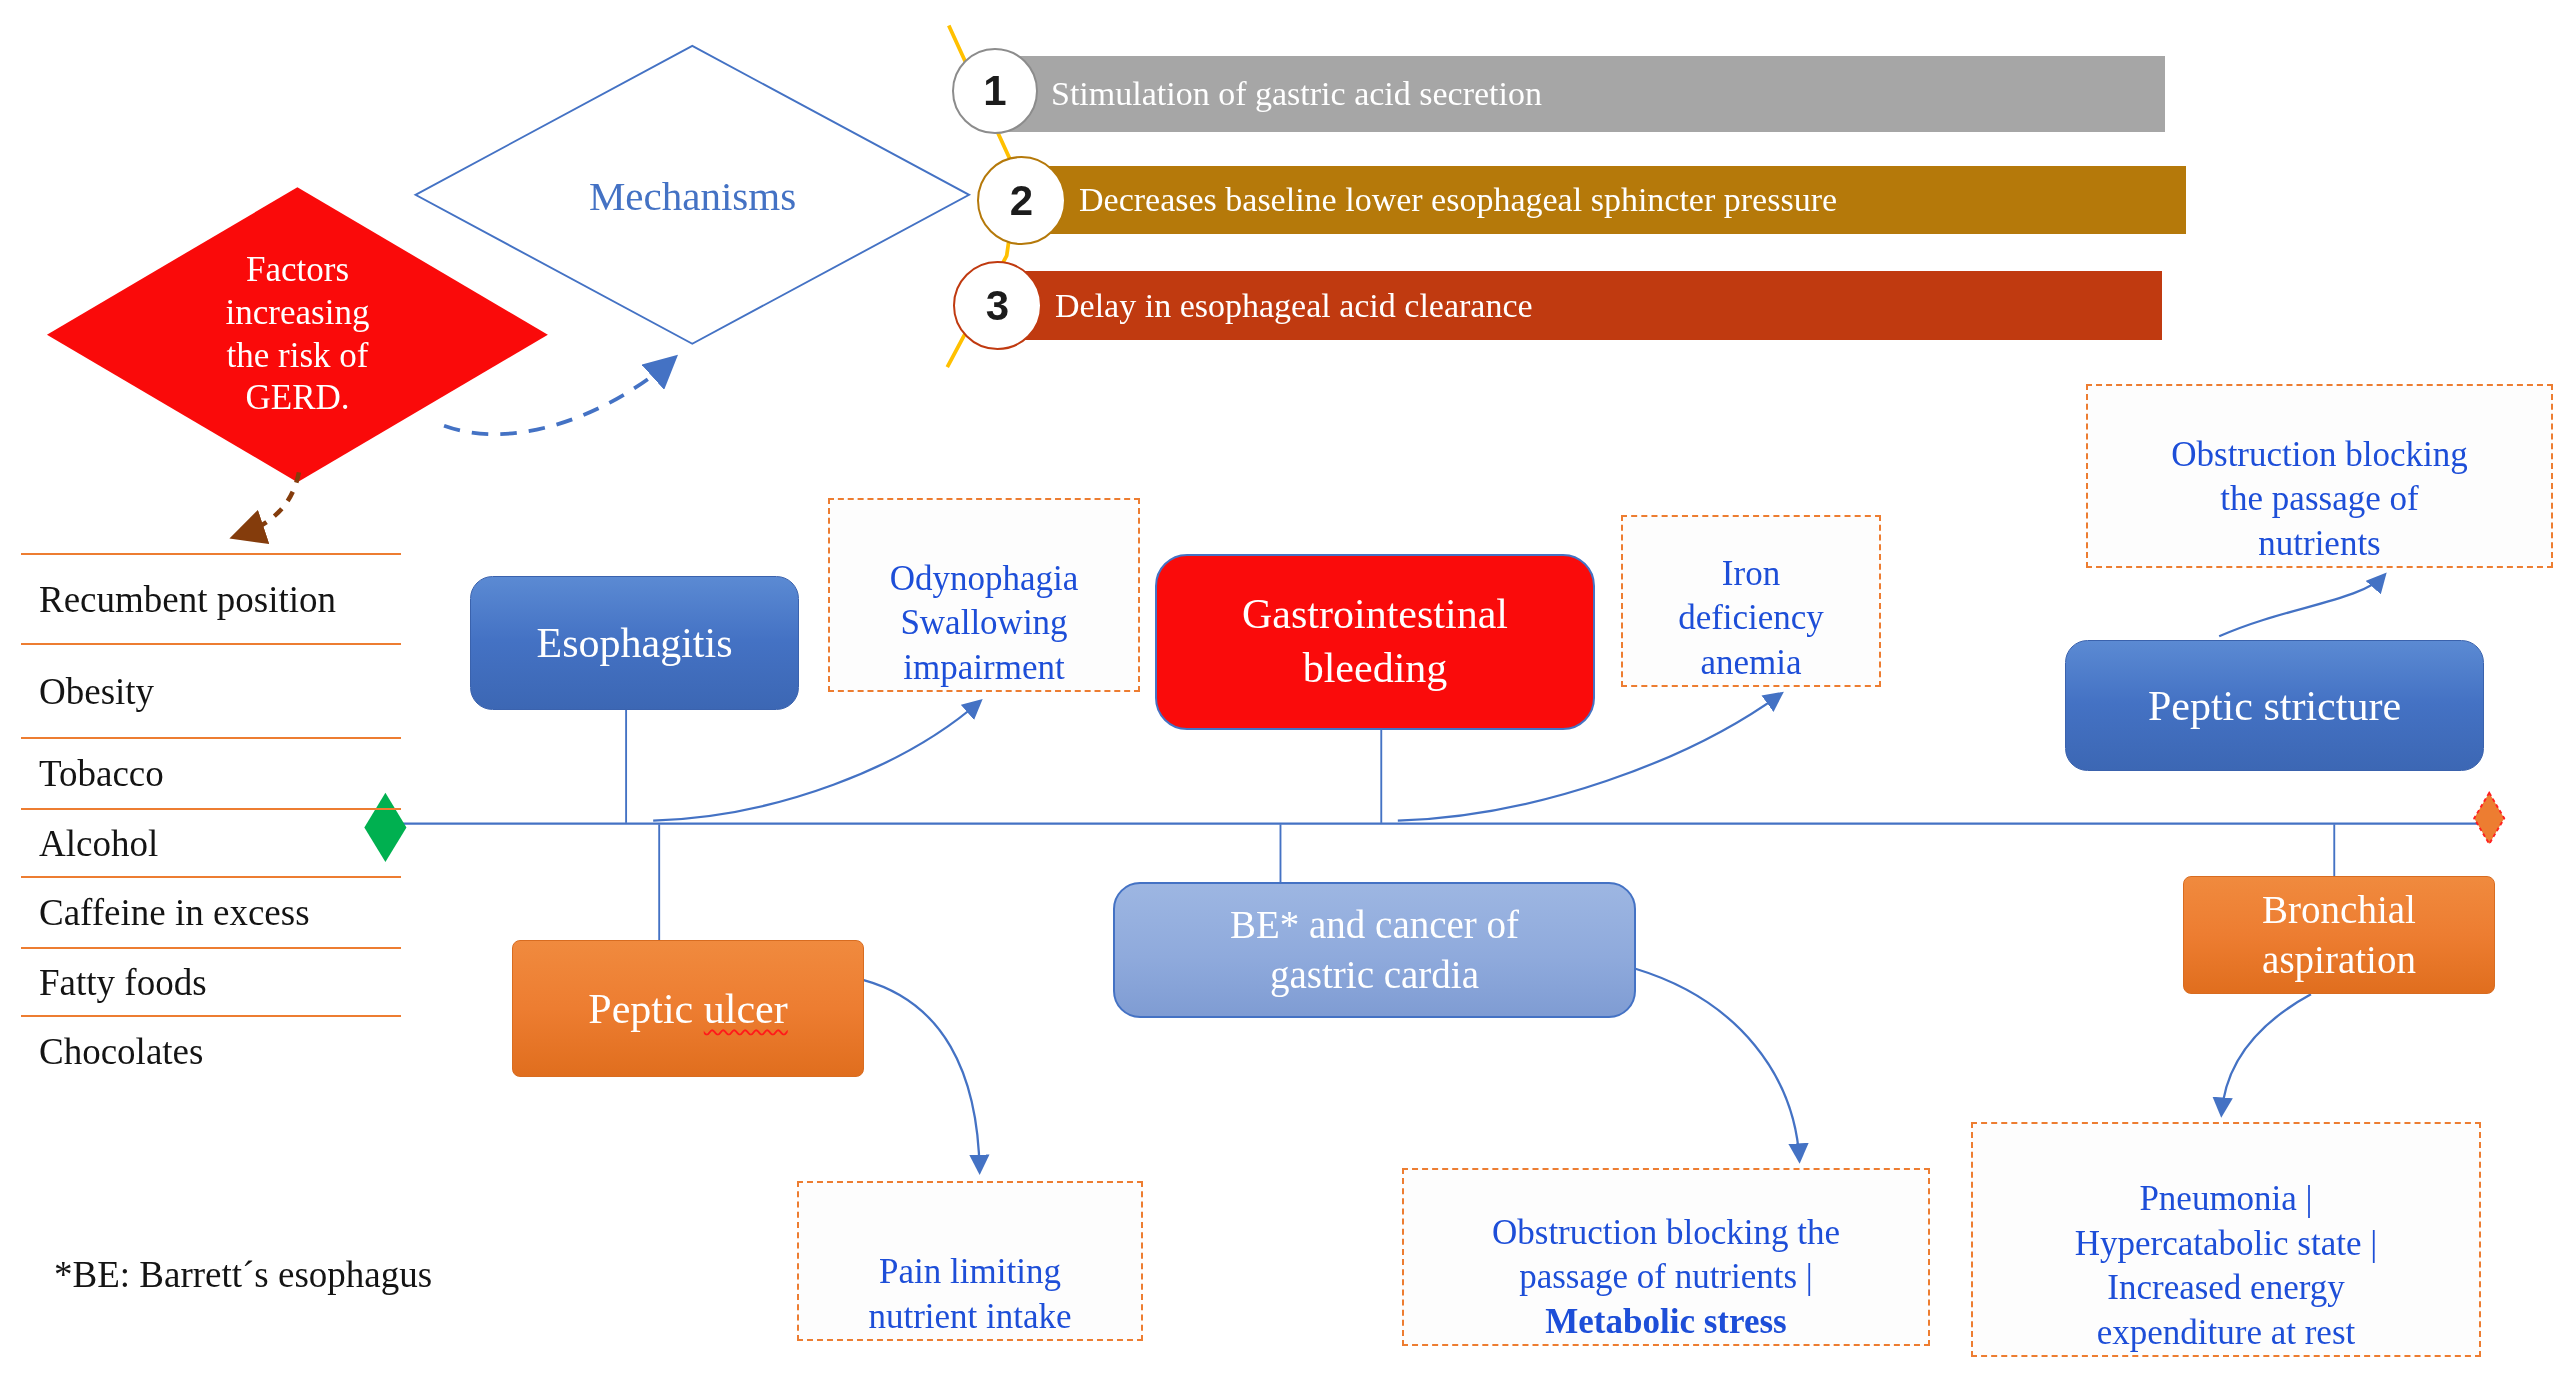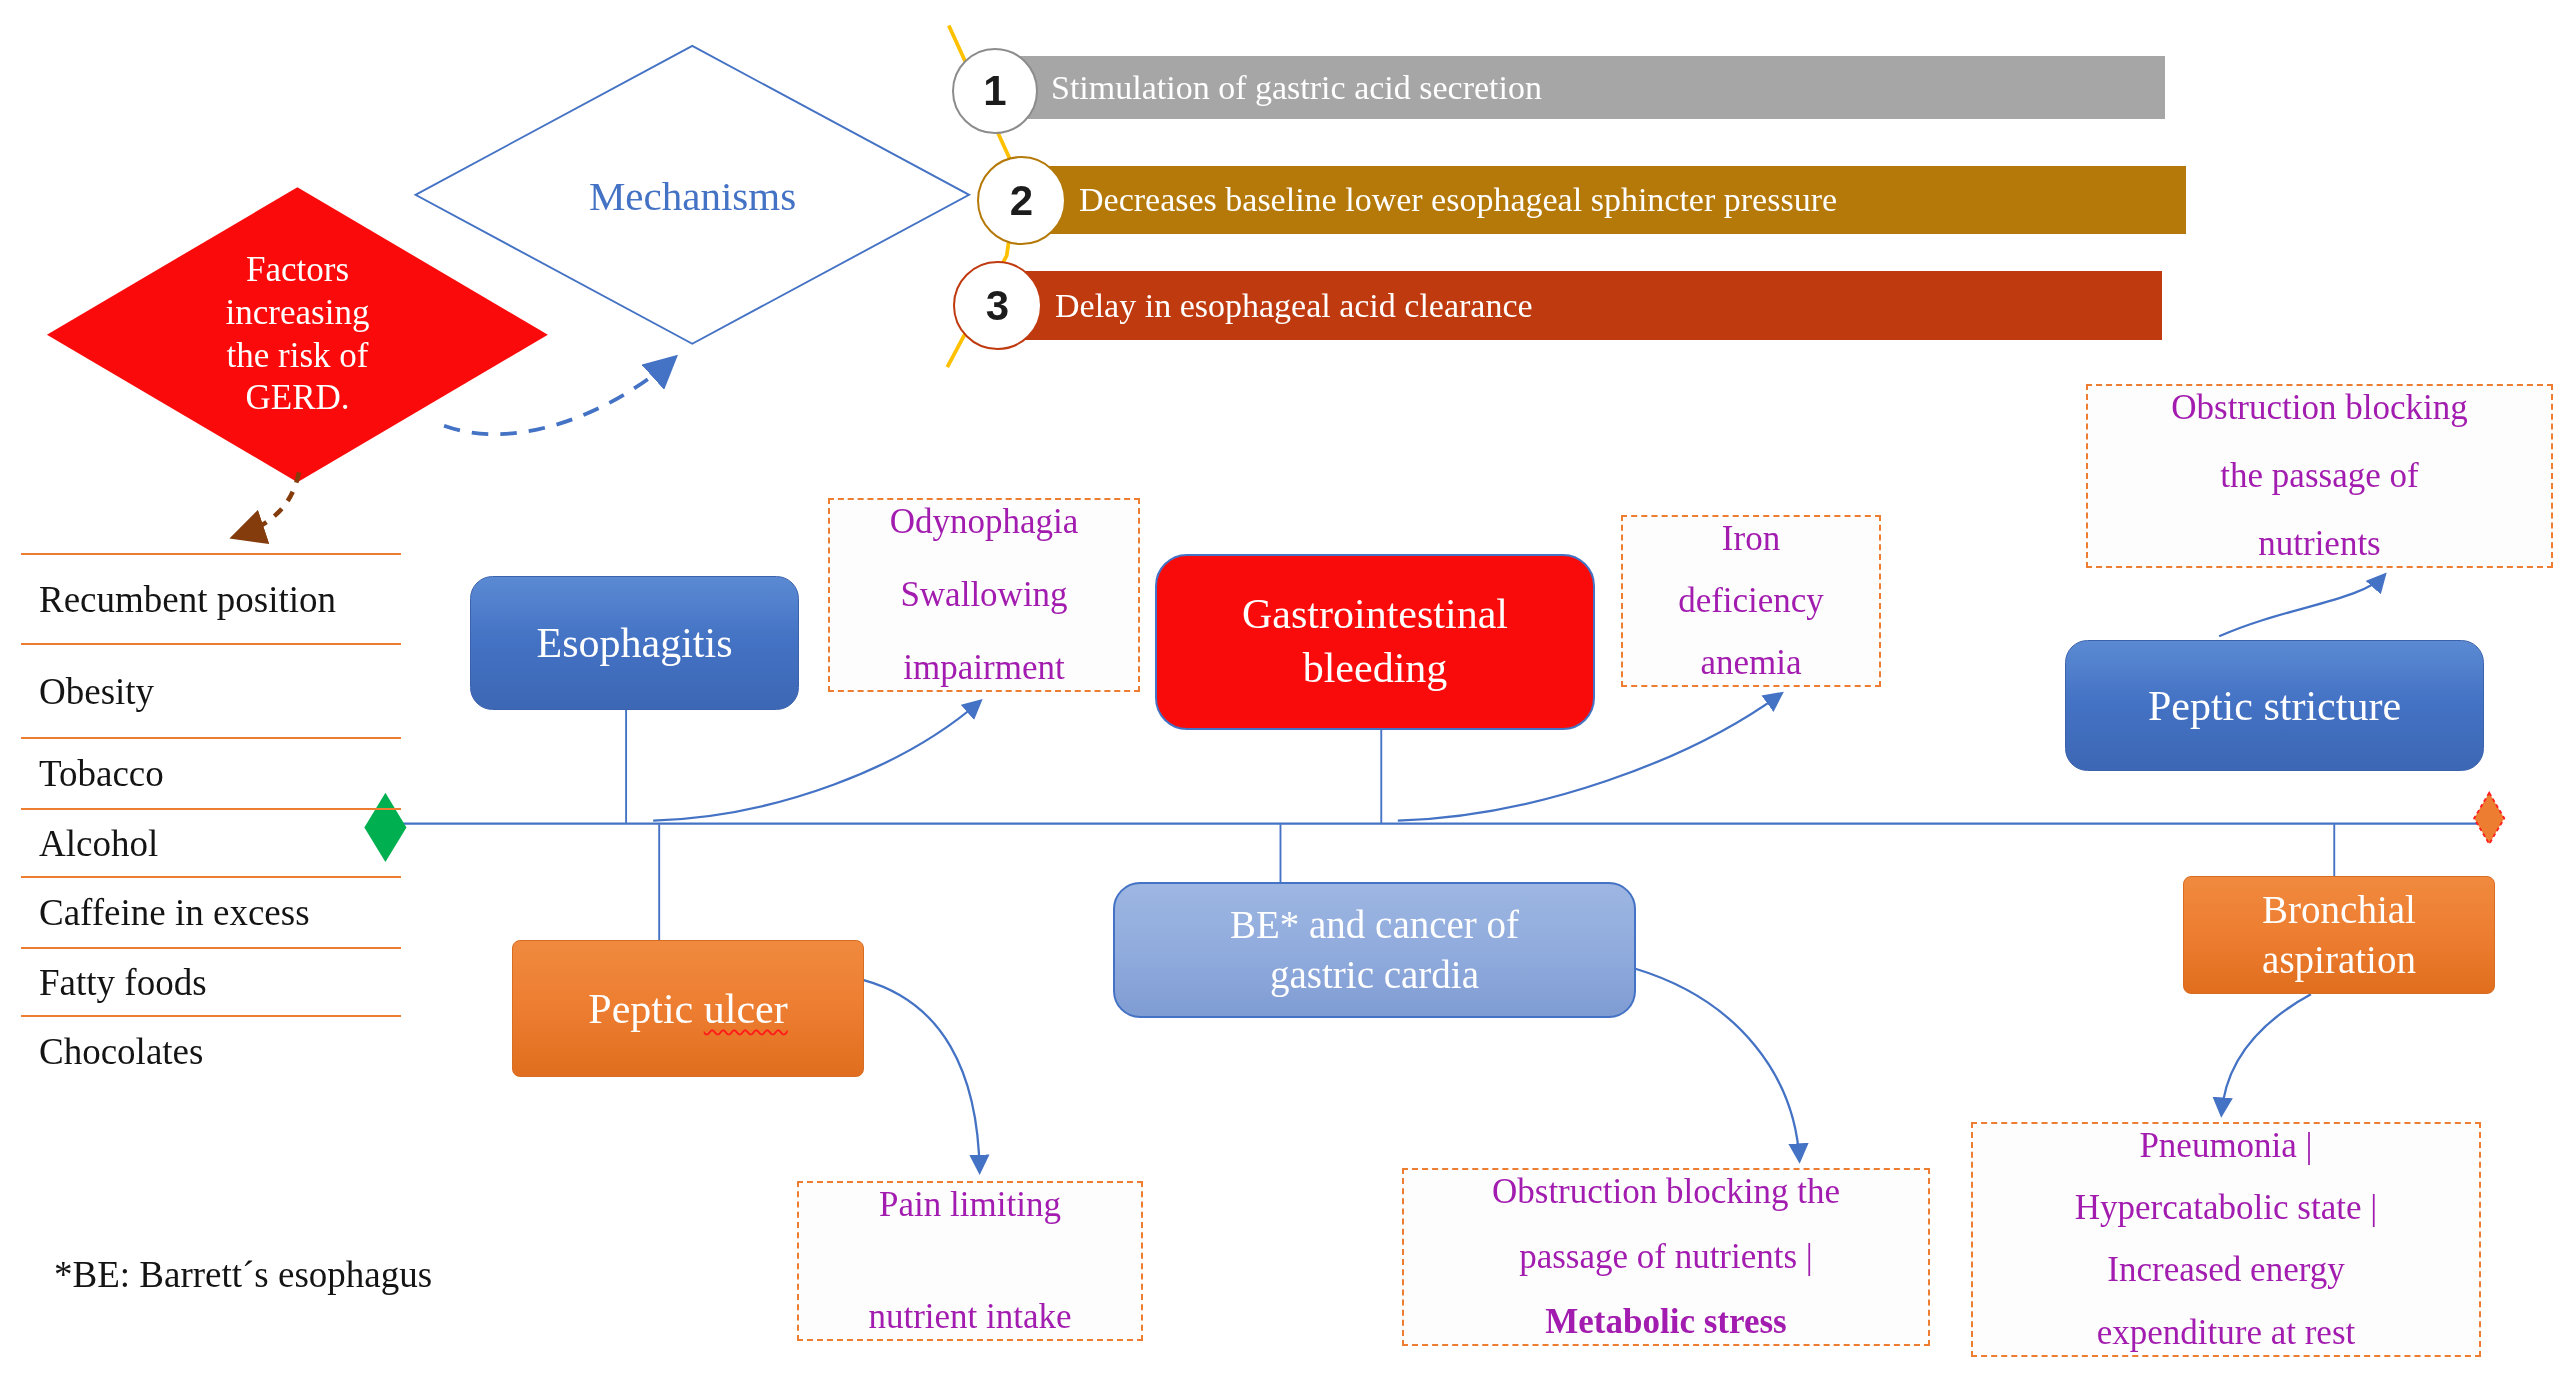--- a/index.html
+++ b/index.html
@@ -12,22 +12,22 @@
         text-align:center;color:#ffffff;z-index:2;}
   .blue-node{background:linear-gradient(180deg,#5b8ad3 0%,#4472c4 48%,#3c67b4 100%);
         border-radius:22.6px;border:1.5px solid #3a62ad;}
   .orange-node{background:linear-gradient(180deg,#f08a3e 0%,#ed7d31 50%,#e06e1e 100%);
         border-radius:8px;border:1.5px solid #d86c20;}
   .red-node{background:#fa0b0b;border:2.3px solid #4472c4;border-radius:32px;}
   .lightblue-node{background:linear-gradient(180deg,#9db6e2 0%,#8faadc 55%,#7f9cd3 100%);
         border:2.3px solid #4472c4;border-radius:27px;}
   .node-line{display:block;line-height:1.28;}
   .callout{position:absolute;border:2.3px dashed #ED7D31;background:#fdfdfd;z-index:2;
-        display:flex;flex-direction:column;align-items:center;justify-content:space-between;
-        text-align:center;color:#a21caf;font-size:35px;line-height:1.27;}
+        display:flex;flex-direction:column;align-items:center;justify-content:flex-end;
+        text-align:center;color:#1d4ed8;font-size:35px;line-height:1.27;}
   .co-line{display:block;}
   .bold{font-weight:bold;}
   .bar{position:absolute;color:#ffffff;font-size:34px;display:flex;align-items:center;z-index:1;}
   .badge{position:absolute;background:#ffffff;border-radius:50%;z-index:3;
         display:flex;align-items:center;justify-content:center;
         font-family:"Liberation Sans","DejaVu Sans",sans-serif;font-weight:bold;
         font-size:42px;color:#1c1c1c;box-sizing:border-box;}
   .diamond-label{position:absolute;display:flex;flex-direction:column;align-items:center;justify-content:center;
         text-align:left;z-index:2;}
   .rf-list{position:absolute;left:21px;top:553px;width:380px;z-index:2;}
@@ -83,21 +83,21 @@
   <span>Factors</span>
   <span>increasing</span>
   <span>the risk of</span>
   <span>GERD.</span>
 </div>
 
 <div class="diamond-label" style="left:527px;top:172px;width:331px;height:48px;color:#4472C4;font-size:41px;">
   <span>Mechanisms</span>
 </div>
 
-<div class="bar" style="left:997px;top:56px;width:1168px;height:63px;background:#A6A6A6;padding-left:54px;box-sizing:border-box;">
+<div class="bar" style="left:997px;top:56px;width:1168px;height:76px;background:#A6A6A6;padding-left:54px;box-sizing:border-box;">
   <span>Stimulation of gastric acid secretion</span>
 </div>
 <div class="bar" style="left:1022px;top:166px;width:1164px;height:68px;background:#B5790A;padding-left:57px;box-sizing:border-box;">
   <span>Decreases baseline lower esophageal sphincter pressure</span>
 </div>
 <div class="bar" style="left:1001px;top:271px;width:1161px;height:69px;background:#C03A10;padding-left:54px;box-sizing:border-box;">
   <span>Delay in esophageal acid clearance</span>
 </div>
 
 <div class="badge" style="left:952px;top:48px;width:86px;height:86px;border:2.3px solid #8C8C8C;">

